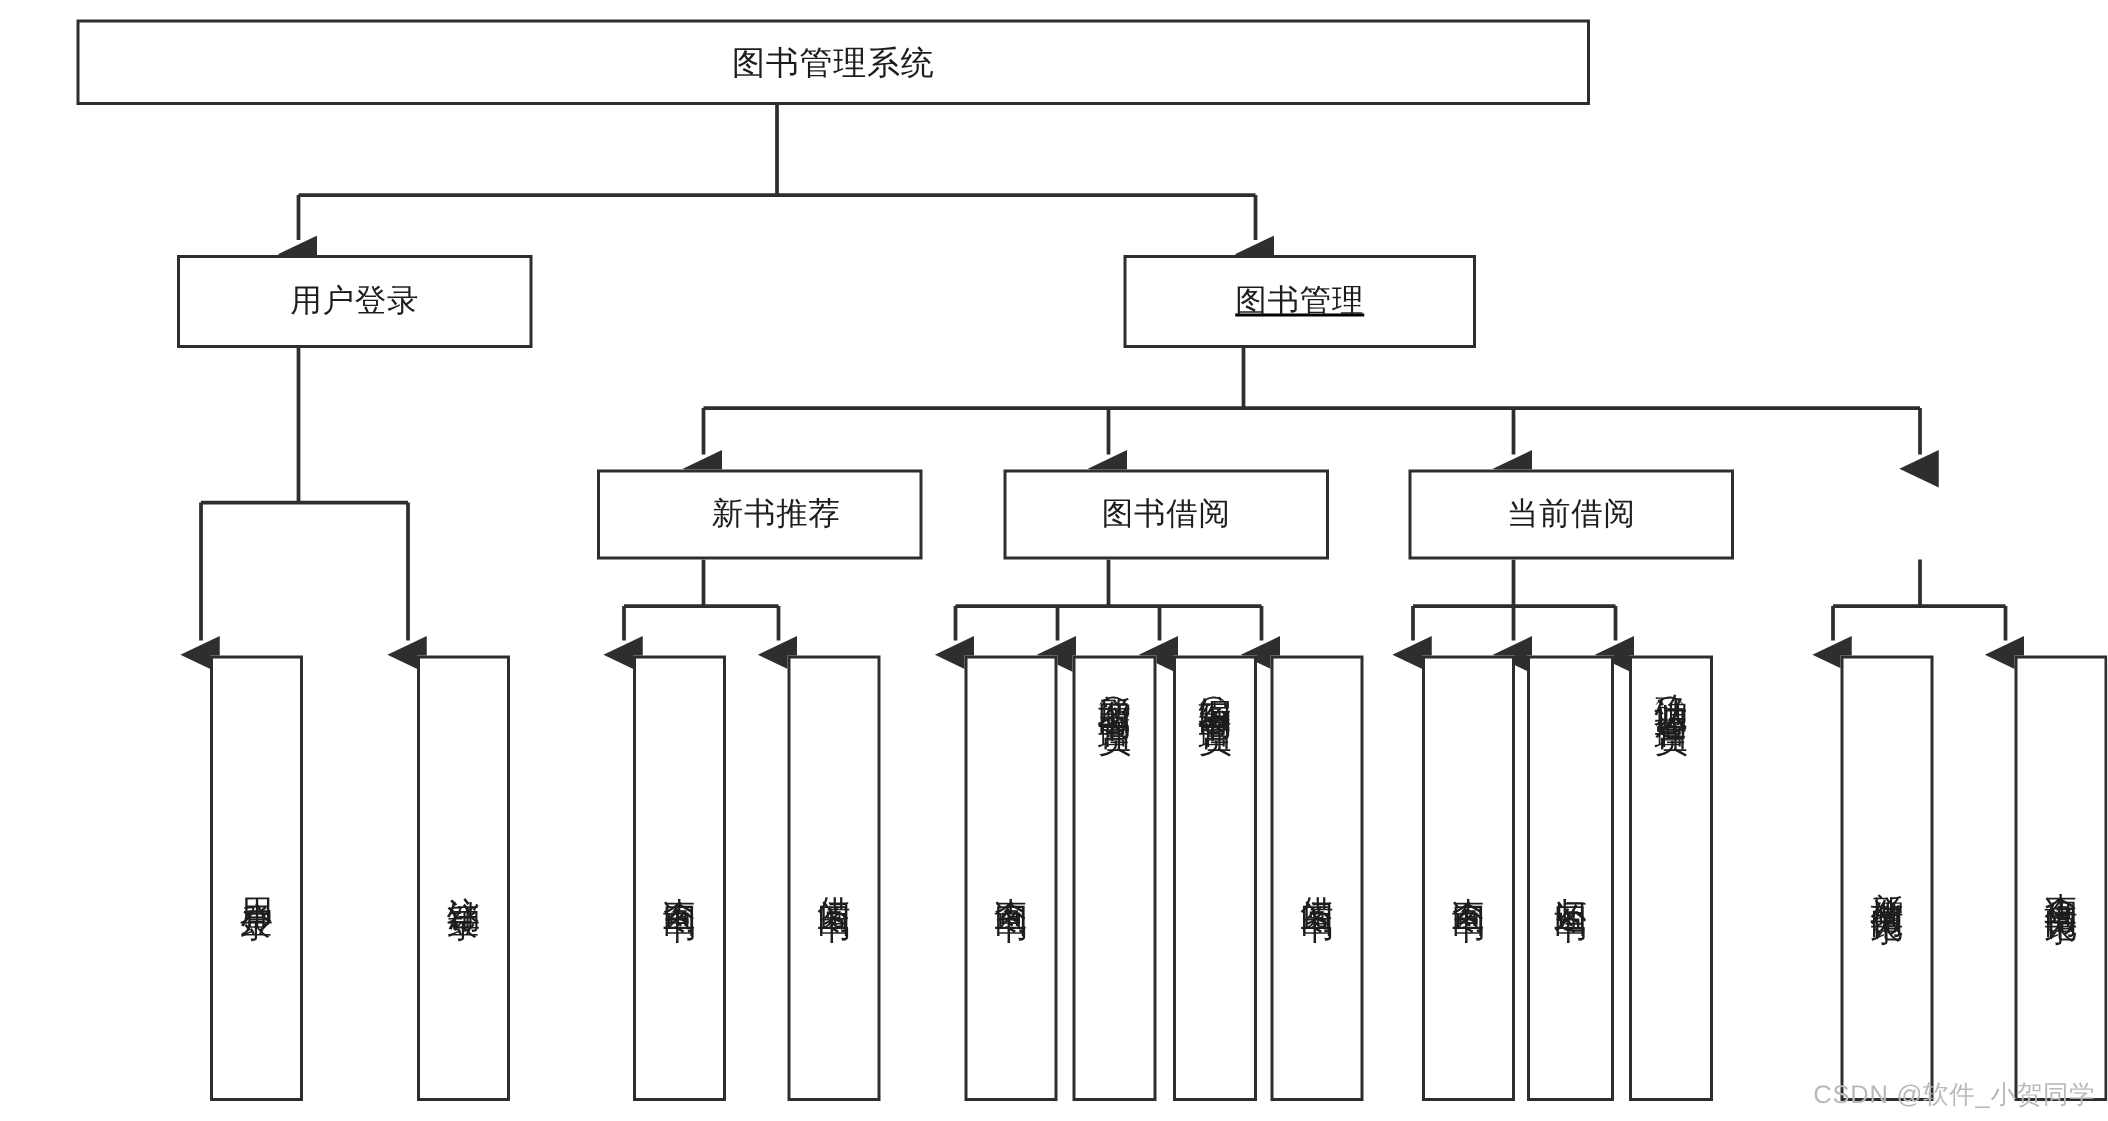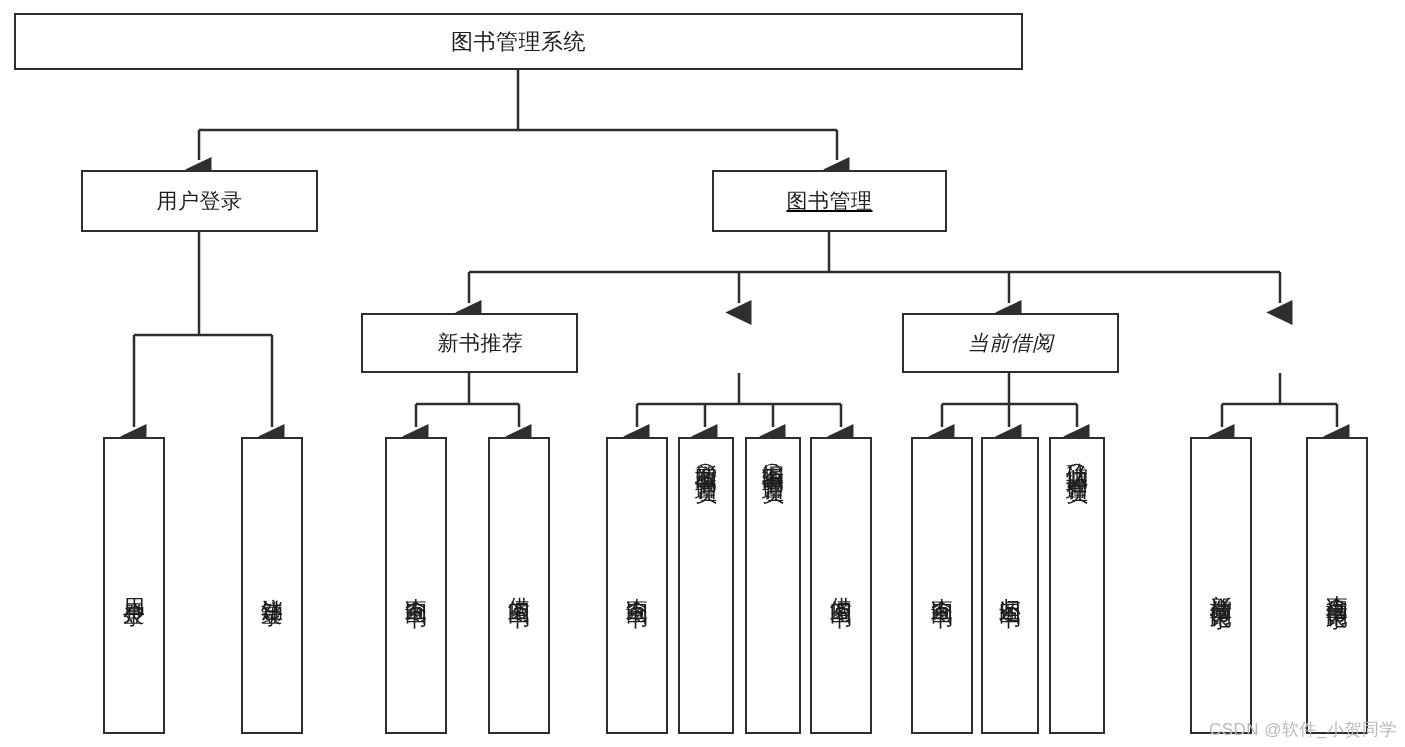--- a/index.html
+++ b/index.html
@@ -28,20 +28,21 @@
   }
   .node {
     position: absolute;
     box-sizing: border-box;
     background: #ffffff;
     border: 2.5px solid #2e2e2e;
     display: flex;
     align-items: center;
     justify-content: center;
     z-index: 2;
+    margin-left: 37px;
   }
   .node-label {
     color: #1d1d1d;
     line-height: 1.18;
     text-align: center;
     white-space: pre;
   }
   
   .node.horiz .node-label {
     font-size: 21px;
@@ -145,22 +146,25 @@
   </div>
 
   <div class="node horiz" style="left:712px; top:170px; width:235px; height:62px;text-decoration:underline;">
     <span class="node-label">图书管理</span>
   </div>
 
   <div class="node horiz" style="left:361px; top:313px; width:217px; height:60px;padding-left:22px;">
     <span class="node-label">新书推荐</span>
   </div>
 
-
-  <div class="node horiz" style="left:902px; top:313px; width:217px; height:60px;font-style:italic;">
+  <div class="node horiz" style="left:632px; top:313px; width:217px; height:60px;">
+    <span class="node-label">图书借阅</span>
+  </div>
+
+  <div class="node horiz" style="left:902px; top:313px; width:217px; height:60px;">
     <span class="node-label">当前借阅</span>
   </div>
 
 
   <div class="node leaf centered" style="left:103px; top:437px; width:62px; height:297px;">
     <span class="node-label">用户登录</span>
   </div>
 
   <div class="node leaf centered" style="left:241px; top:437px; width:62px; height:297px;">
     <span class="node-label">注销登录</span>

